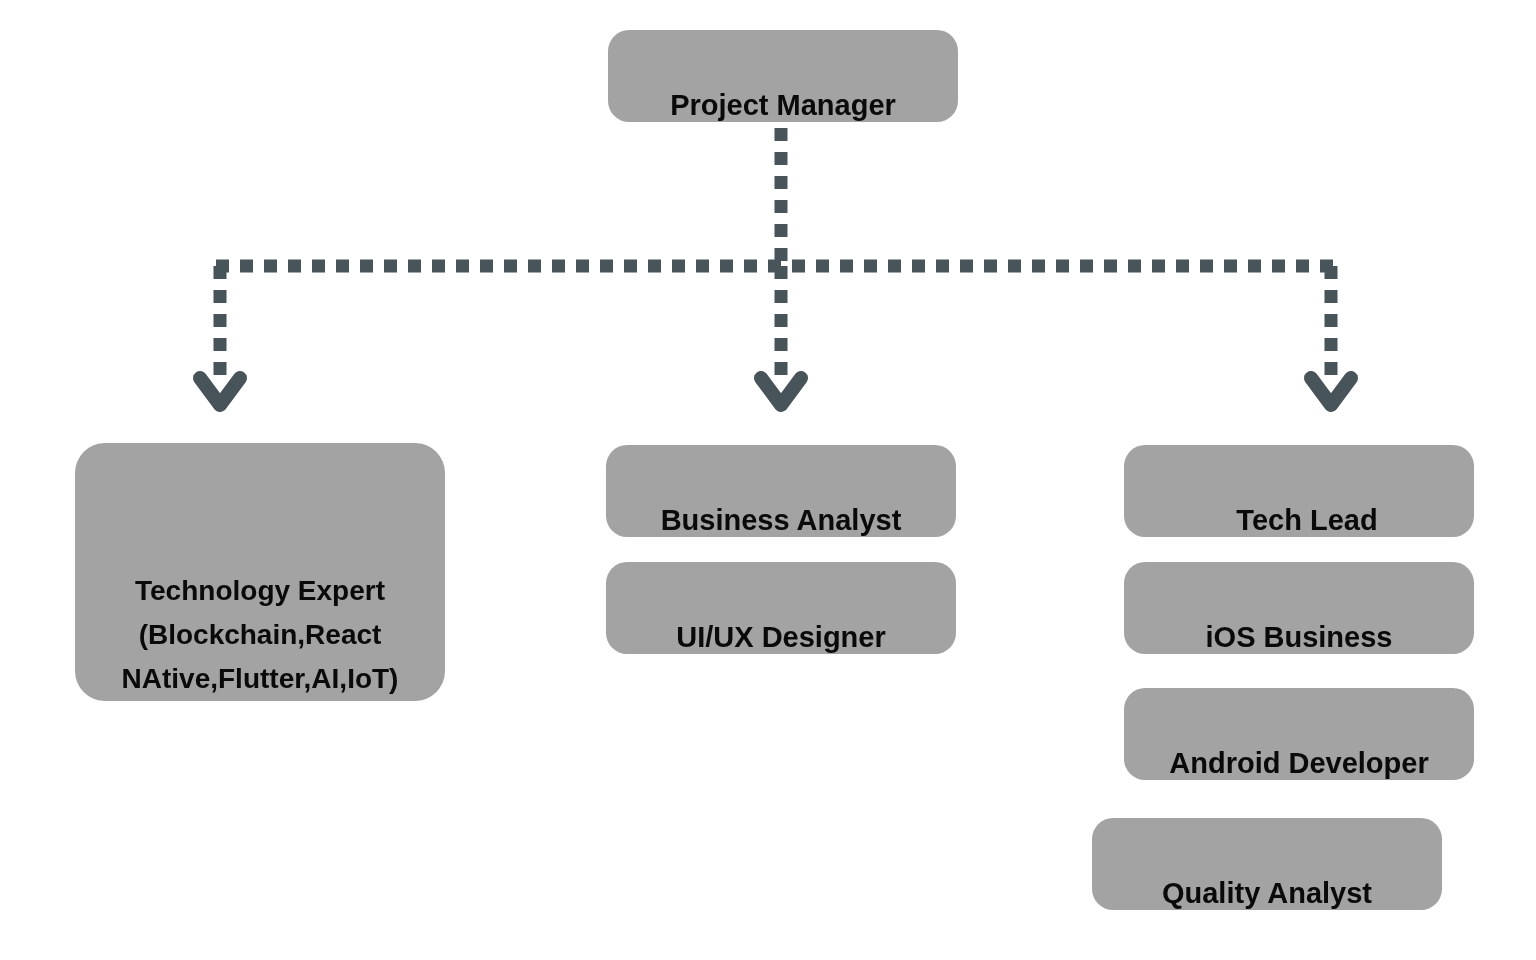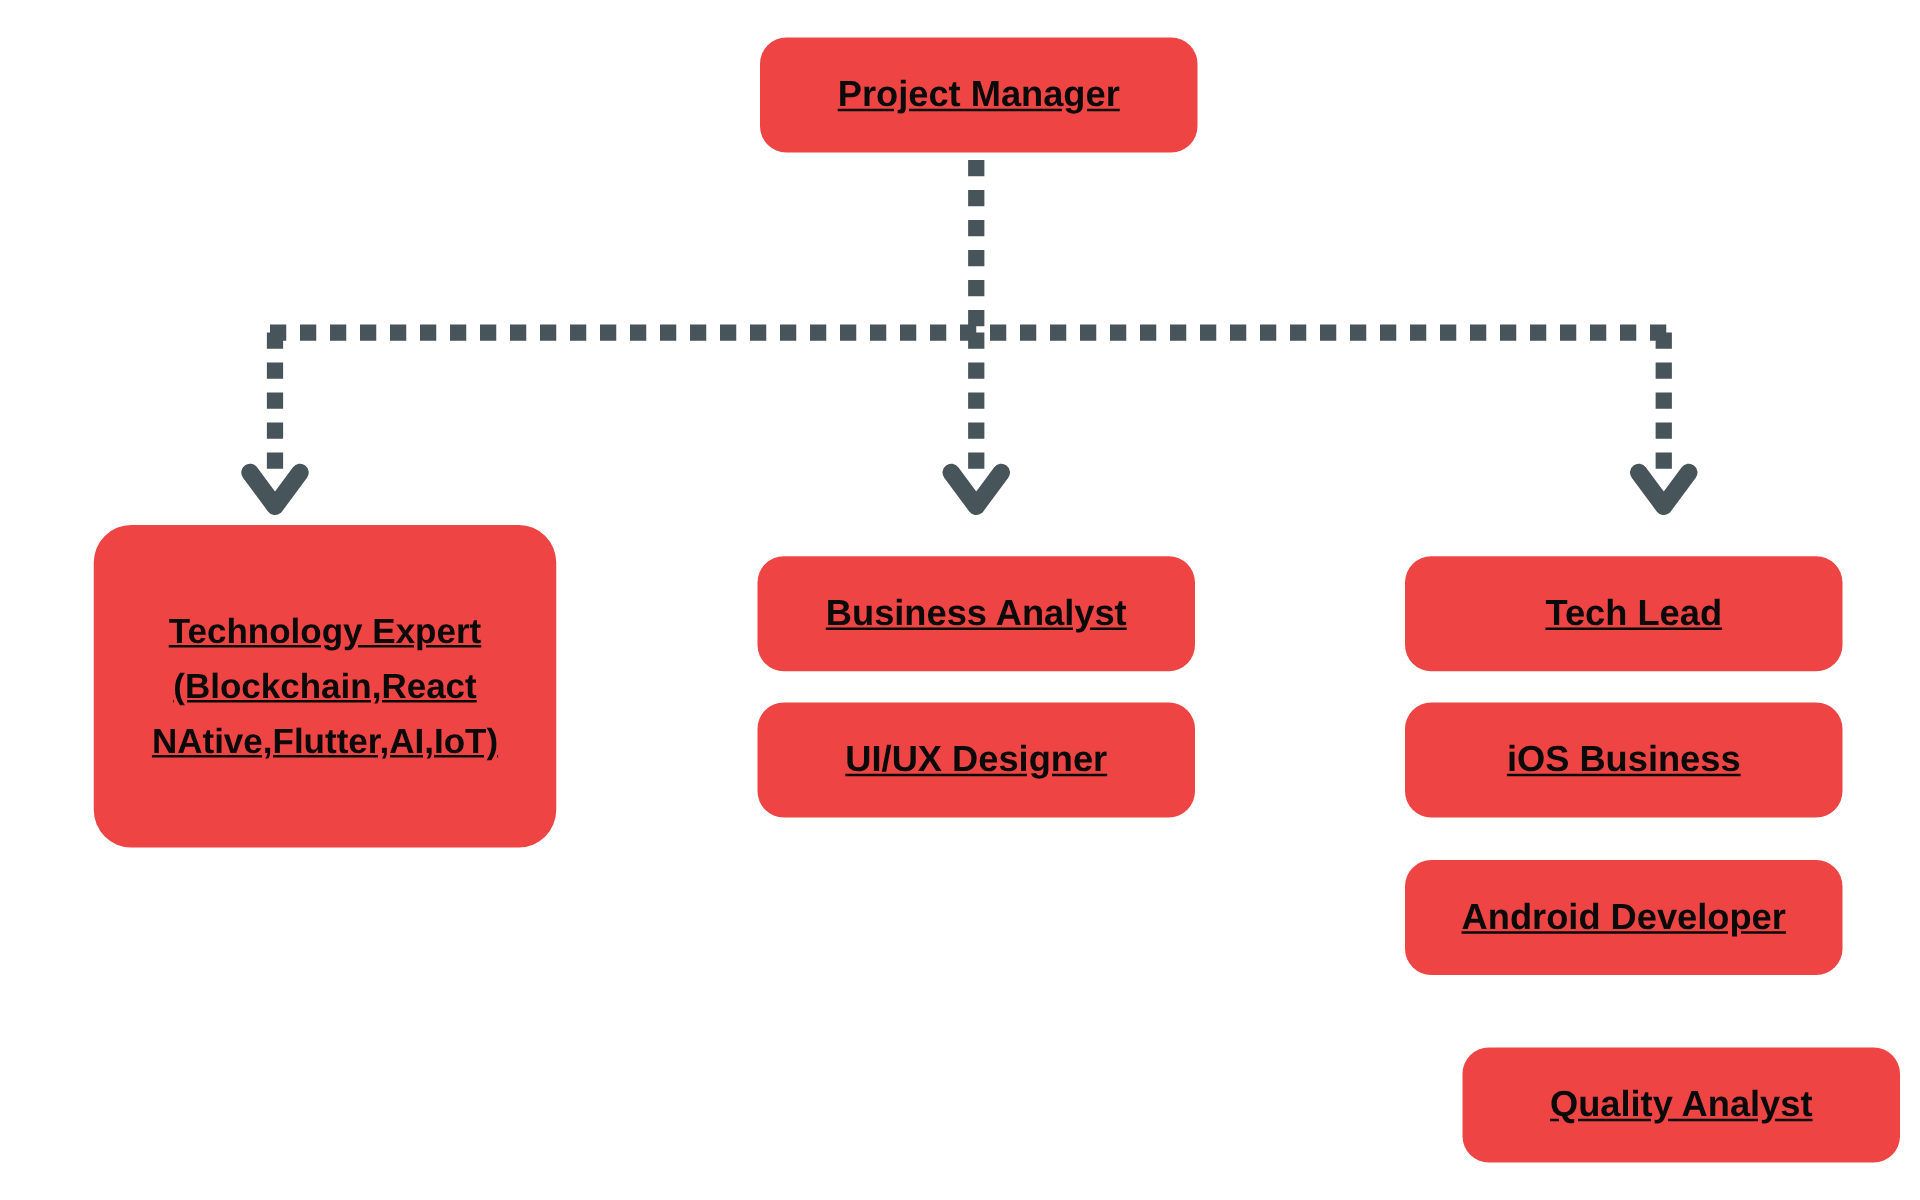--- a/index.html
+++ b/index.html
@@ -17,52 +17,51 @@
   }
   #connectors {
     position: absolute;
     left: 0;
     top: 0;
     width: 1536px;
     height: 960px;
   }
   .node {
     position: absolute;
-    background: #ef4444;
+    background: #a3a3a3;
     color: #0a0a0a;
     font-weight: 700;
     display: flex;
-    align-items: center;
+    align-items: flex-end;
     justify-content: center;
     text-align: center;
     box-sizing: border-box;
-    text-decoration: underline;
   }
   .node-small {
     width: 350px;
     height: 92px;
     border-radius: 21px;
     font-size: 29px;
   }
   .node-large {
     width: 370px;
     height: 258px;
     border-radius: 30px;
     font-size: 28px;
     line-height: 44px;
     padding: 0 4px;
   }
   #node-project-manager   { left: 608px;  top: 30px;  }
-  #node-technology-expert { left: 75px;   top: 420px; }
+  #node-technology-expert { left: 75px;   top: 443px; }
   #node-business-analyst  { left: 606px;  top: 445px; }
   #node-uiux-designer     { left: 606px;  top: 562px; }
   #node-tech-lead         { left: 1124px; top: 445px; padding-left: 16px; }
   #node-ios-developer     { left: 1124px; top: 562px; }
   #node-android-developer { left: 1124px; top: 688px; }
-  #node-quality-analyst   { left: 1170px; top: 818px; margin-top: 20px; }
+  #node-quality-analyst   { left: 1092px; top: 818px; }
 </style>
 </head>
 <body>
 
 <div id="canvas">
 
   <svg id="connectors" viewBox="0 0 1536 960" xmlns="http://www.w3.org/2000/svg">
     <g stroke="#47555a" stroke-width="13" fill="none">
 
       <line x1="781" y1="128" x2="781" y2="266" stroke-dasharray="13 11"></line>

